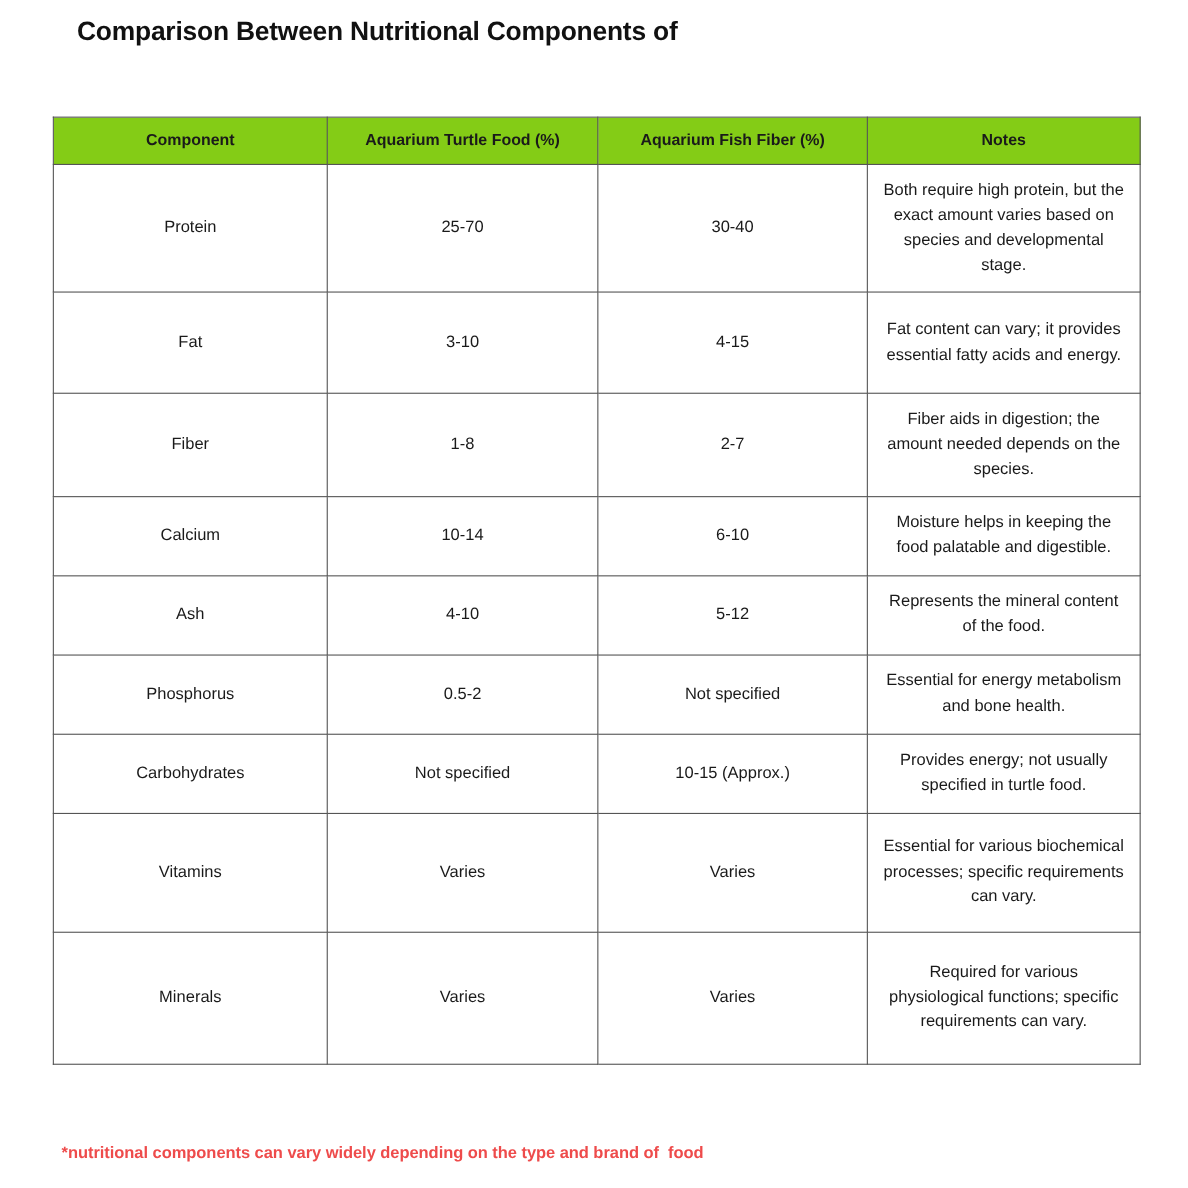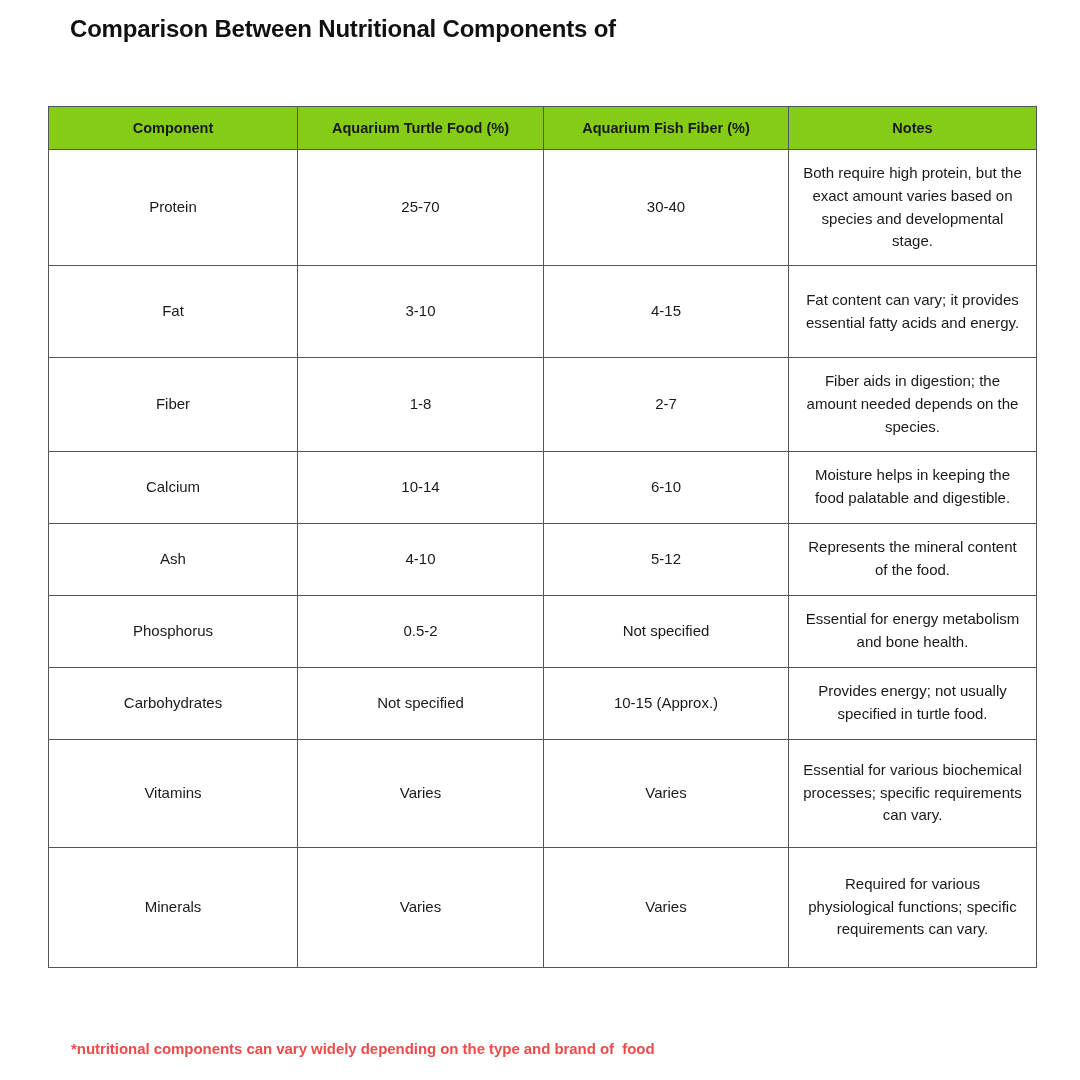--- a/index.html
+++ b/index.html
@@ -66,21 +66,21 @@
     color: #1a1a1a;
     padding: 12px 14px;
     vertical-align: middle;
     text-align: center;
   }
   table.comparison td.notes-cell {
     vertical-align: middle;
   }
   .footnote {
     position: absolute;
-    left: 71px;
+    left: 56px;
     top: 1040px;
     font-size: 15px;
     font-weight: bold;
     color: #EE4B4B;
     white-space: pre;
     letter-spacing: -0.05px;
   }
 </style>
 </head>
 <body>

